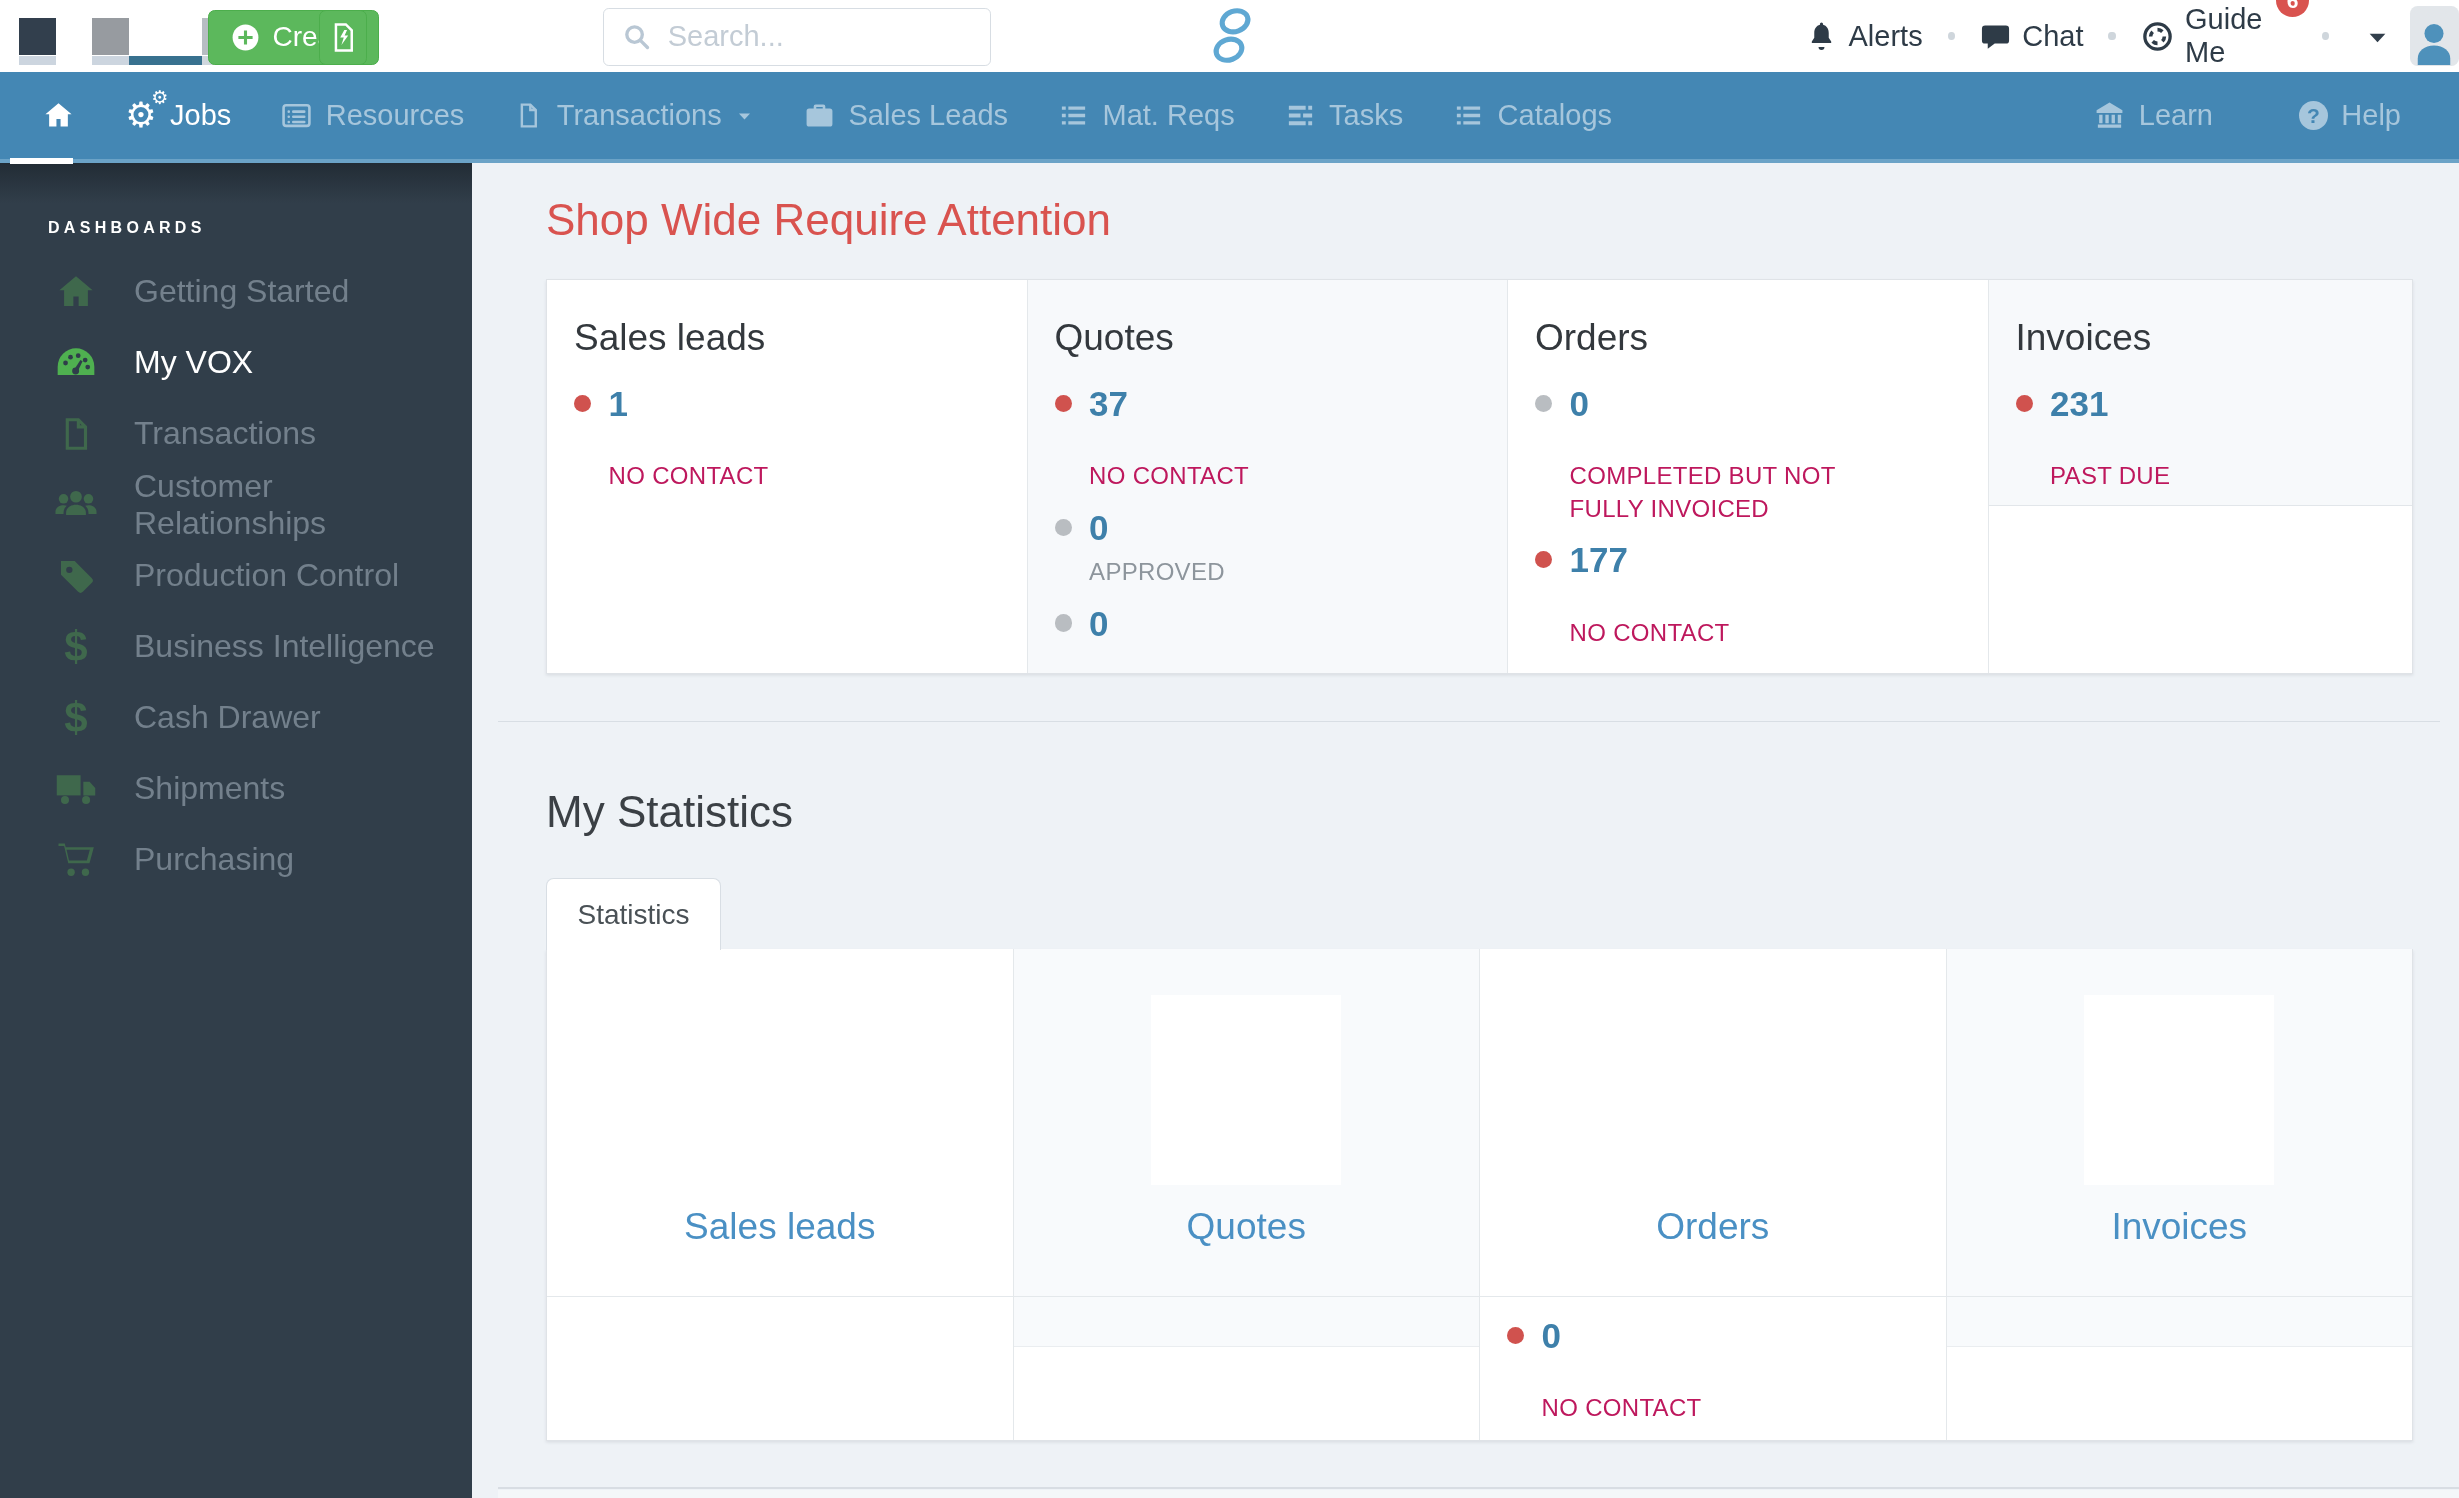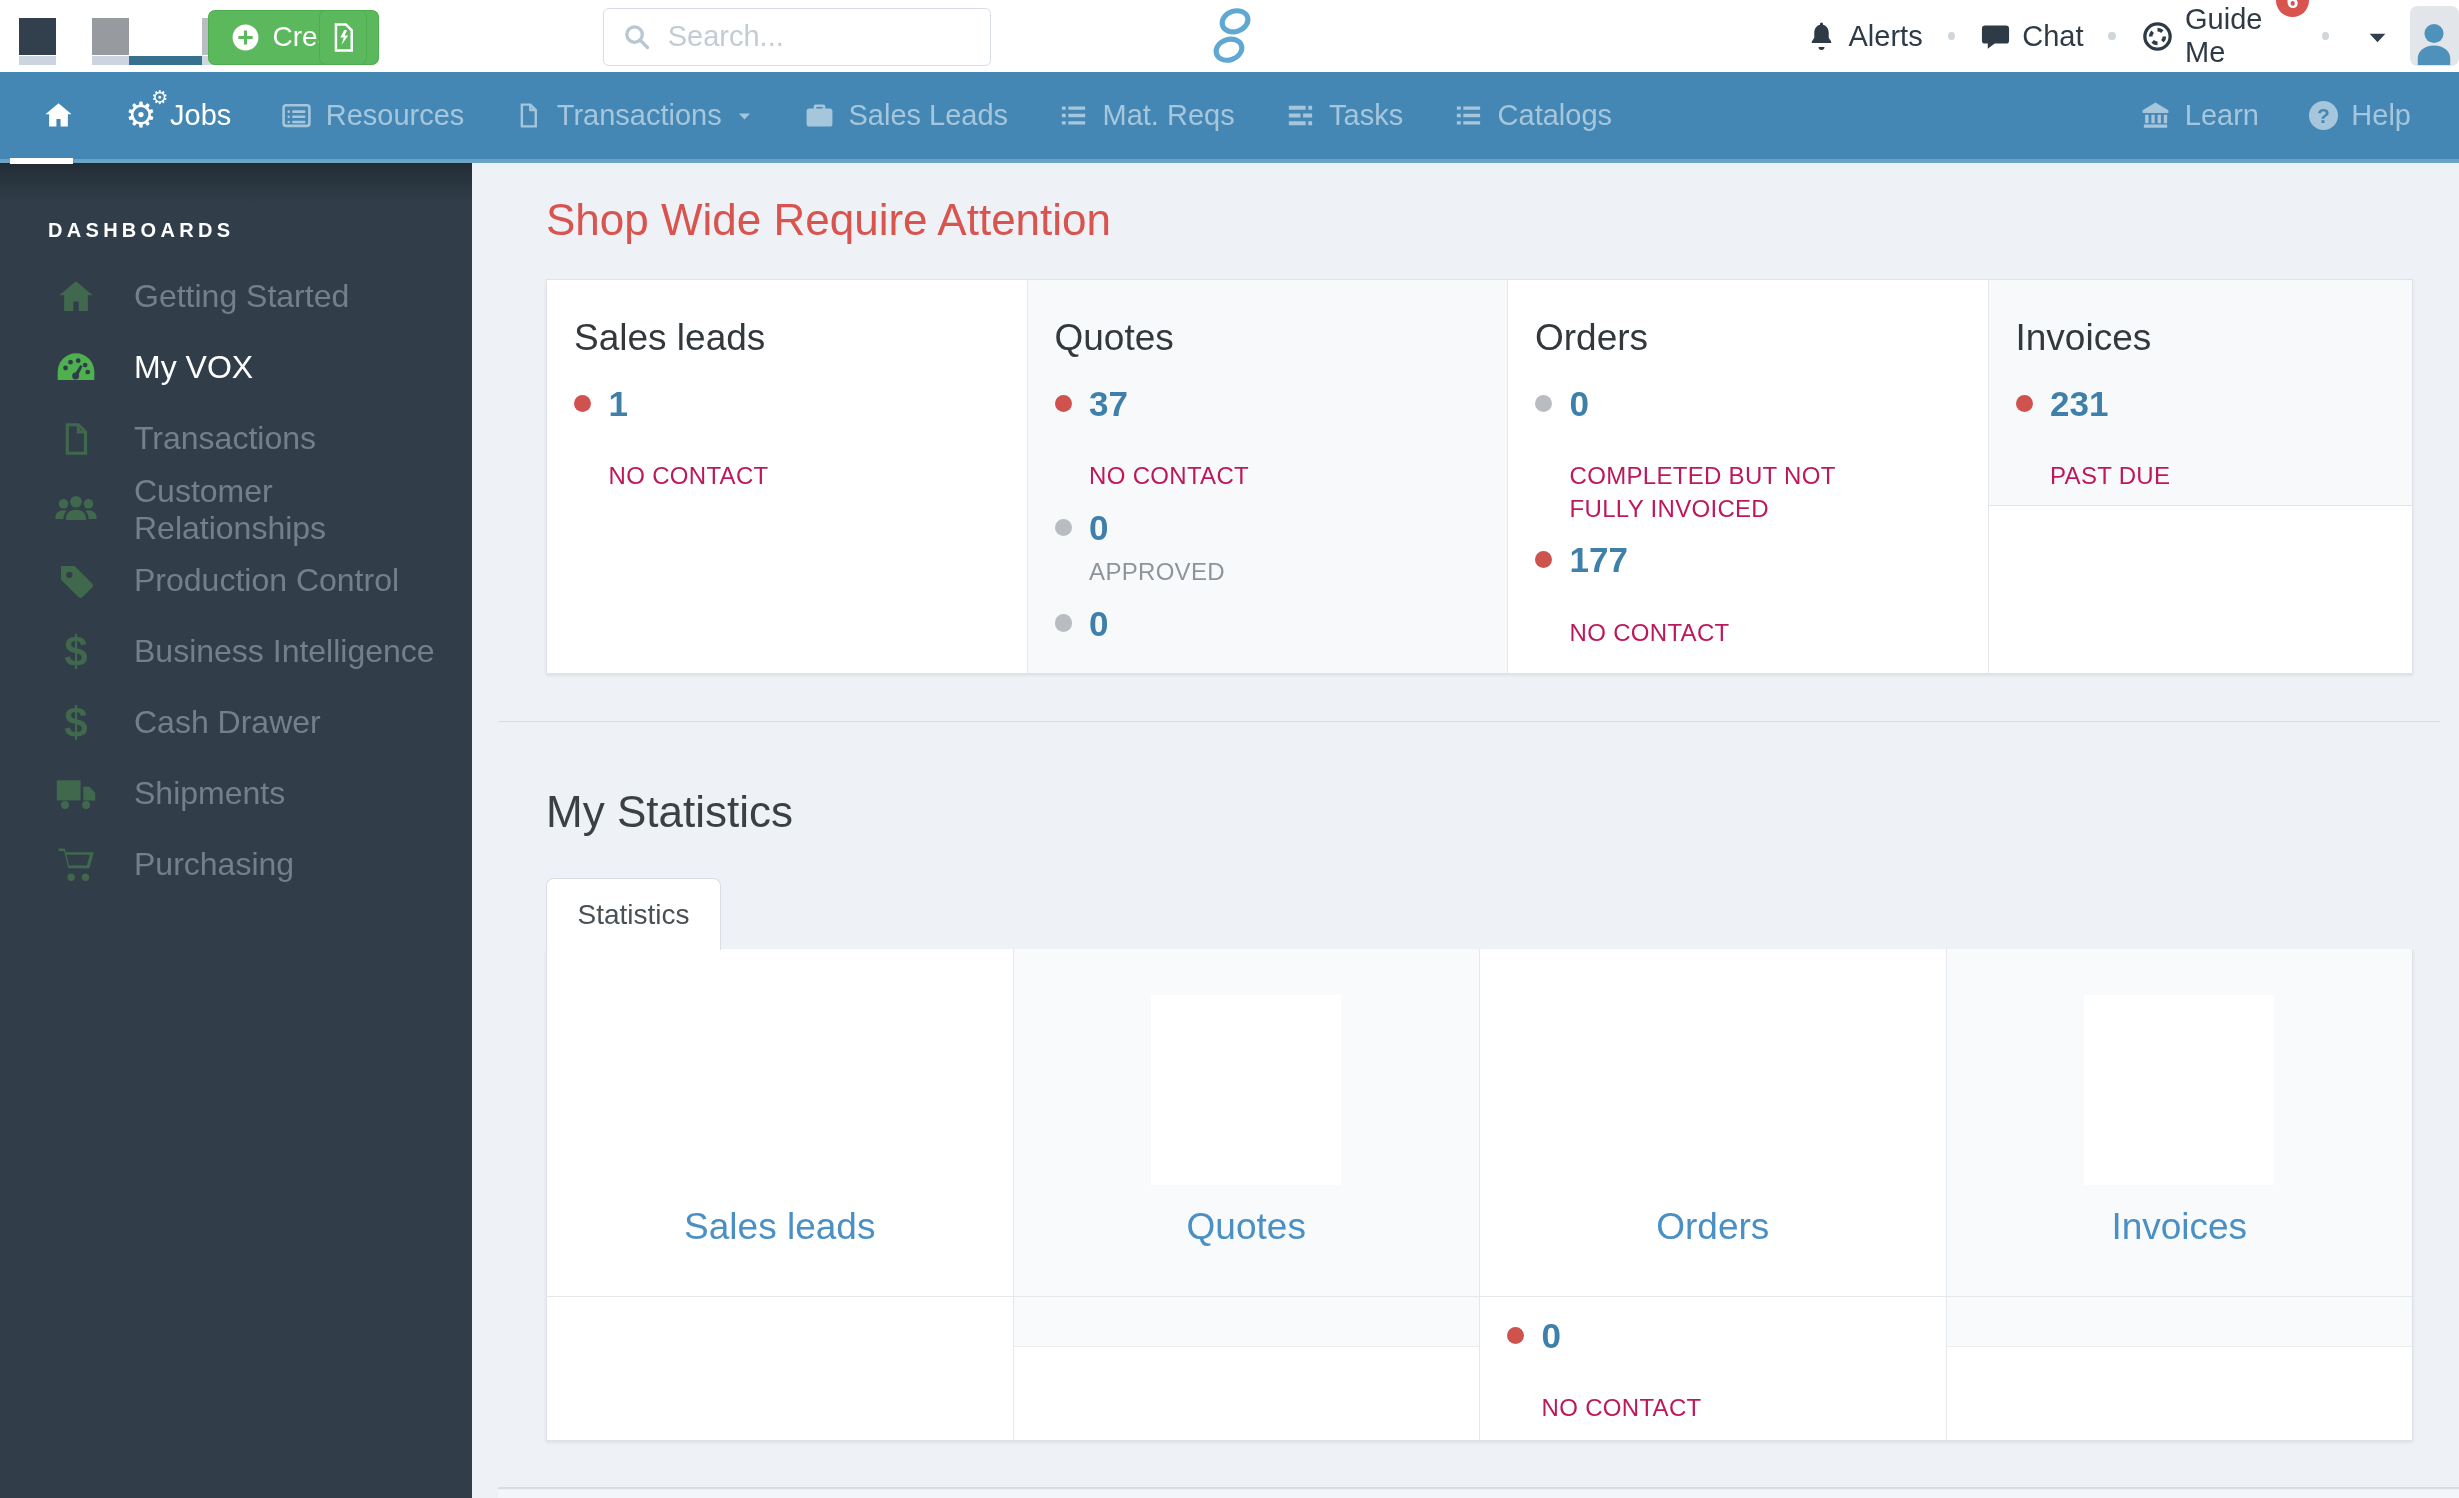--- a/index.html
+++ b/index.html
@@ -28,31 +28,31 @@
   .avatar { width:60px; height:60px; border-radius:7.7px; background:#e2e6ea; display:flex;
     align-items:flex-end; justify-content:center; overflow:hidden; margin-left:19px; cursor:pointer; }
 
   
   .navbar { position:absolute; left:0; top:72px; width:2459px; height:91px; background:#4487b4;
     border-bottom:4.8px solid #6ba3c7; display:flex; align-items:stretch; padding-left:17.3px; z-index:25; }
   .nav-item { display:flex; align-items:center; gap:13.4px; padding:0 25px; font-size:29px;
     color:#a6c6dc; cursor:pointer; position:relative; }
   .nav-item.bright { color:#fff; }
   .nav-underline { position:absolute; left:-7.7px; bottom:-4.8px; width:63px; height:5.8px; background:#fff; }
-  .nav-right { margin-left:auto; display:flex; padding-right:23px; }
+  .nav-right { margin-left:auto; display:flex; padding-right:33px;gap:36px; }
   .gears { position:relative; font-size:35px; line-height:1; font-family:"DejaVu Sans",sans-serif; }
   .gears::after { content:"⚙"; position:absolute; font-size:19px; top:-9.6px; right:-11.5px; }
   .q-icon { display:inline-flex; width:29px; height:29px; border-radius:50%; background:currentColor;
     align-items:center; justify-content:center; position:relative; }
   .q-icon::after { content:"?"; position:absolute; color:#4487b4; font-size:21px; font-weight:bold; }
 
   
   .sidebar { position:absolute; left:0; top:163px; width:472px; height:1335px;
     background:linear-gradient(#222c35, #313e4a 40px); z-index:20; }
-  .side-heading { padding:56px 0 19px 48px; color:#fff; font-size:20px; font-weight:bold; letter-spacing:4.3px; }
+  .side-heading { padding:56px 0 19px 48px; color:#fff; font-size:16px; font-weight:bold; letter-spacing:4.3px; }
   .side-item { display:flex; align-items:center; height:71px; padding-left:53px; gap:35px; cursor:pointer; }
   .side-icon { width:46px; display:flex; justify-content:center; color:#3f684c; flex:none; }
   .side-item.active .side-icon { color:#4fb050; }
   .side-label { font-size:32px; color:#73808c; }
   .side-item.active .side-label { color:#fff; }
   .dollar-glyph { font-size:42px; font-weight:bold; line-height:1; }
 
   
   .content { position:absolute; left:472px; top:163px; width:2194px; height:1335px; }
   .attention-title { position:absolute; left:74px; top:32px; font-size:44px; font-weight:400; color:#d9534f; }

